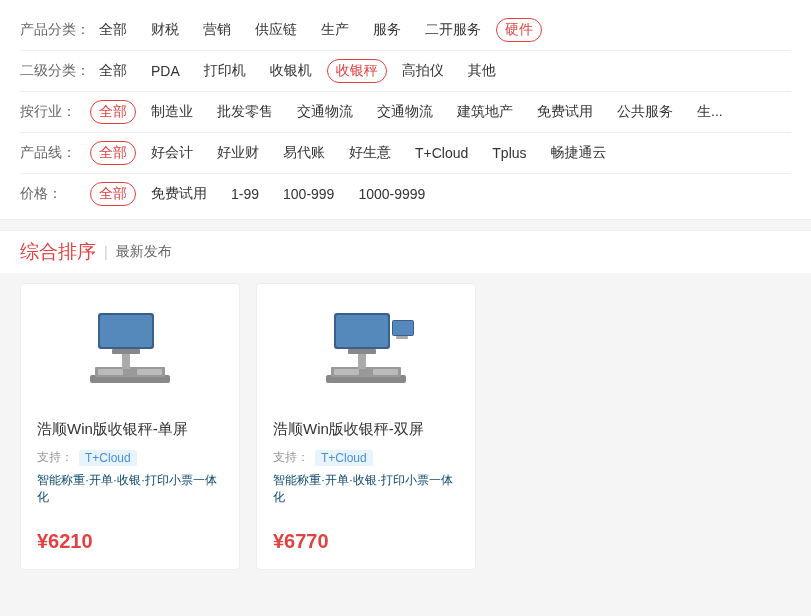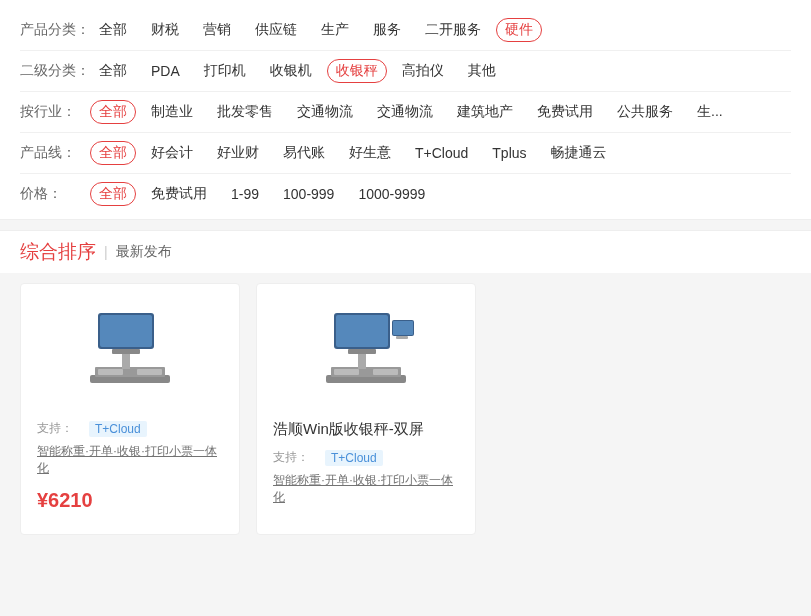--- a/index.html
+++ b/index.html
@@ -105,39 +105,38 @@
     .product-name {
       font-size: 15px;
       color: #333;
       margin-bottom: 10px;
       font-weight: 500;
     }
 
     .product-support {
       display: flex;
       align-items: center;
-      gap: 16px;
+      gap: 6px;
       margin-bottom: 6px;
     }
 
     .support-label { color: #999; font-size: 12px; }
 
     .support-tag {
       background: #e8f4fd;
       color: #4a90d9;
       font-size: 12px;
       padding: 1px 6px;
       border-radius: 2px;
     }
 
     .product-desc {
-      color: #737373;
+      color: #0c4a6e;
       font-size: 12px;
-      margin-bottom: 12px;
-      text-decoration: underline;
+      margin-bottom: 24px;
     }
 
     .product-price {
       color: #e54040;
       font-size: 20px;
       font-weight: bold;
     }
   </style>
 </head>
 <body>
@@ -232,20 +231,21 @@
 
         <rect x="28" y="8" width="56" height="36" rx="3" fill="#3a5f8a"></rect>
         <rect x="30" y="10" width="52" height="32" rx="2" fill="#5588bb"></rect>
 
         <rect x="42" y="44" width="28" height="5" rx="1" fill="#888"></rect>
 
         <rect x="28" y="64" width="25" height="6" rx="1" fill="#bbb"></rect>
         <rect x="67" y="64" width="25" height="6" rx="1" fill="#bbb"></rect>
       </svg>
     </div>
+    <div class="product-name">浩顺Win版收银秤-单屏</div>
     <div class="product-support">
       <span class="support-label">支持：</span>
       <span class="support-tag">T+Cloud</span>
     </div>
     <div class="product-desc">智能称重·开单·收银·打印小票一体化</div>
     <div class="product-price">¥6210</div>
   </div>
 
   <div class="product-card">
     <div class="product-img">
@@ -268,15 +268,16 @@
         <rect x="28" y="64" width="25" height="6" rx="1" fill="#bbb"></rect>
         <rect x="67" y="64" width="25" height="6" rx="1" fill="#bbb"></rect>
       </svg>
     </div>
     <div class="product-name">浩顺Win版收银秤-双屏</div>
     <div class="product-support">
       <span class="support-label">支持：</span>
       <span class="support-tag">T+Cloud</span>
     </div>
     <div class="product-desc">智能称重·开单·收银·打印小票一体化</div>
+    <div class="product-price">¥6770</div>
   </div>
 
 </div>
 
 </body></html>

